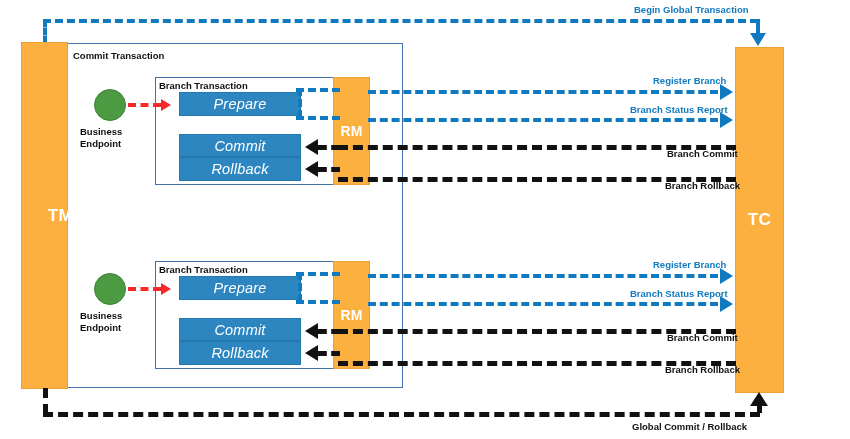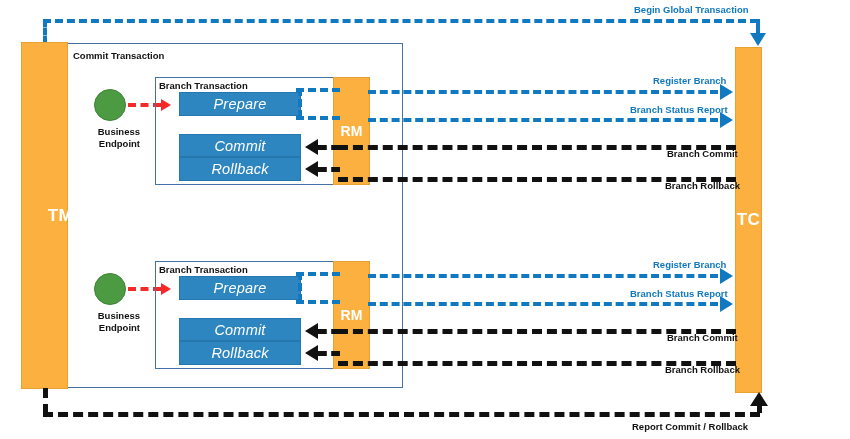--- a/index.html
+++ b/index.html
@@ -78,21 +78,21 @@
   .endpoint-circle{
     background:#4C9A42;
     border:1px solid #3F8337;
     border-radius:50%;
     box-sizing:border-box;
   }
   .endpoint-label{
     font-size:9.5px;
     font-weight:bold;
     color:#111111;
-    text-align:right;
+    text-align:left;
     line-height:12px;
     white-space:nowrap;
   }
 
   
   .dash-h{
     height:0;
     border-top:4px dashed #1179BF;
   }
   .dash-h.black{
@@ -158,21 +158,21 @@
   <div class="abs arrow arrow-down-blue" style="left:750px; top:33px;"></div>
   <div class="abs flow-label blue" style="left:634px; top:4px;">Begin Global Transaction</div>
 
   <div class="abs box-outline" style="left:67px; top:43px; width:336px; height:345px;"></div>
   <div class="abs box-title" style="left:73px; top:50px;">Commit Transaction</div>
 
   <div class="abs actor-bar" style="left:21px; top:42px; width:47px; height:347px;padding-left:32px;">
     <span class="actor-label">TM</span>
   </div>
 
-  <div class="abs actor-bar" style="left:735px; top:47px; width:27px; height:346px;">
+  <div class="abs actor-bar" style="left:735px; top:47px; width:49px; height:346px;">
     <span class="actor-label">TC</span>
   </div>
 
   <div class="abs endpoint-circle" style="left:94px; top:89px; width:32px; height:32px;"></div>
   <div class="abs endpoint-label" style="left:80px; top:126px; width:60px;">
     <div>Business</div>
     <div>Endpoint</div>
   </div>
 
   <div class="abs dash-h red" style="left:128px; top:103px; width:33px;"></div>
@@ -264,15 +264,15 @@
   <div class="abs dash-h black" style="left:338px; top:329px; width:398px;"></div>
   <div class="abs flow-label black" style="left:667px; top:332px;">Branch Commit</div>
 
   <div class="abs dash-h black" style="left:338px; top:361px; width:398px;"></div>
   <div class="abs flow-label black" style="left:665px; top:364px;">Branch Rollback</div>
 
   <div class="abs dash-v black" style="left:43px; top:388px; height:26px;"></div>
   <div class="abs dash-h black" style="left:43px; top:412px; width:717px;"></div>
   <div class="abs dash-v black" style="left:757px; top:405px; height:8px;"></div>
   <div class="abs arrow arrow-up-black" style="left:750px; top:392px;"></div>
-  <div class="abs flow-label black" style="left:632px; top:421px;">Report Commit / Rollback</div>
+  <div class="abs flow-label black" style="left:632px; top:421px;">Global Commit / Rollback</div>
 
 </div>
 
 </body></html>

